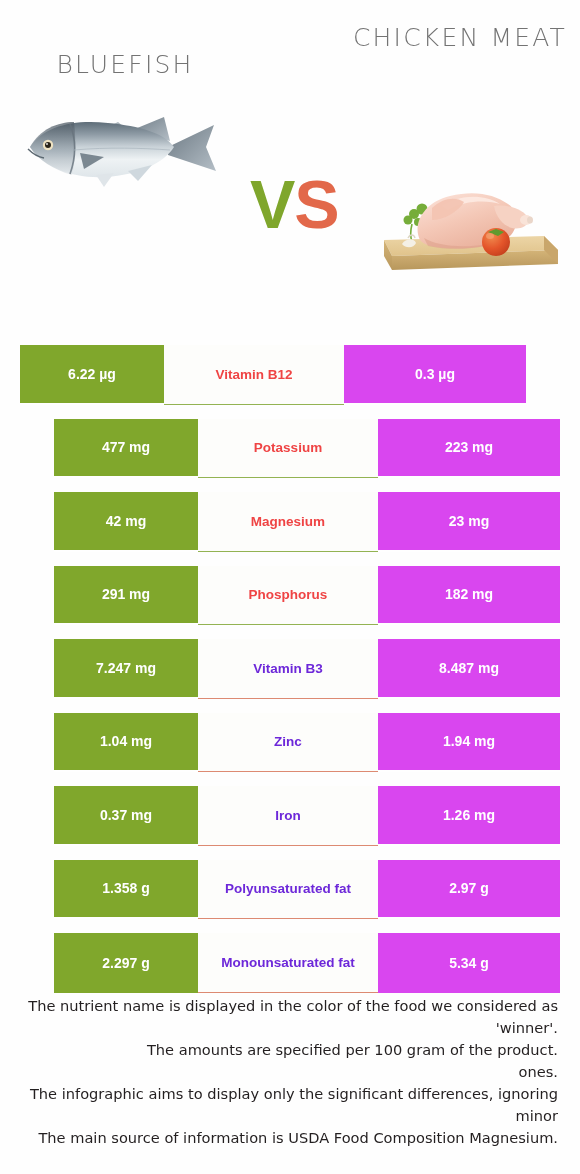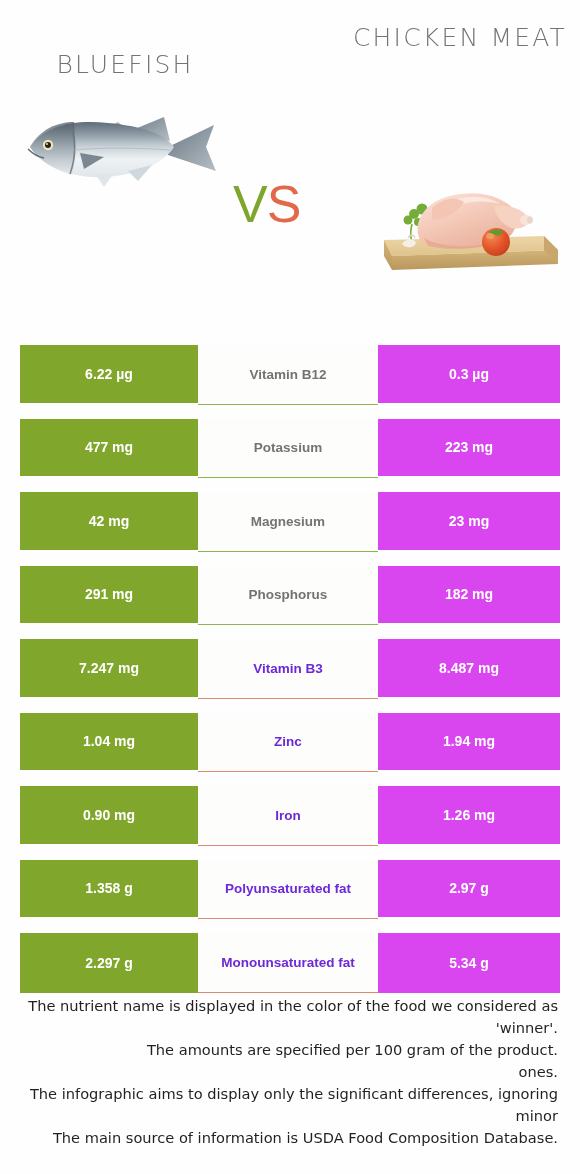--- a/index.html
+++ b/index.html
@@ -41,23 +41,23 @@
   }
   .title-right {
     left: 350px;
     top: 22px;
     width: 220px;
   }
 
   .vs {
     position: absolute;
     top: 168px;
-    left: 233px;
-    font-size: 52px;
-    font-weight: 400;
+    left: 250px;
+    font-size: 68px;
+    font-weight: 700;
     letter-spacing: -1px;
     line-height: 72px;
     font-family: "Liberation Sans", sans-serif;
     z-index: 5;
   }
   .vs .v { color: #7fa62c; }
   .vs .s { color: #e2684a; }
 
   .hero-img {
     position: absolute;
@@ -83,41 +83,41 @@
   .cell {
     display: flex;
     align-items: center;
     justify-content: center;
     box-sizing: border-box;
     font-size: 14px;
     font-weight: 600;
     height: 100%;
   }
   .cell-left {
-    width: 178px;
+    width: 144px;
     background: #80a72c;
     color: #ffffff;
     border-bottom: 2px solid #ffffff;
   }
   .cell-right {
     width: 182px;
     background: #d946ef;
     color: #ffffff;
     border-bottom: 2px solid #ffffff;
   }
   .cell-mid {
     width: 180px;
     background: #fdfdfb;
     font-size: 13.5px;
     font-weight: 700;
     border-left: 0;
     border-right: 0;
   }
   .row.green .cell-mid {
-    color: #737373;
+    color: #ef4444;
     border-bottom: 1px solid #93b352;
     border-top: 0;
   }
   .row.orange .cell-mid {
     color: #6d28d9;
     border-bottom: 1px solid #dd8a72;
     border-top: 0;
   }
   .row:last-child .cell-left,
   .row:last-child .cell-right { border-bottom: 0; }
@@ -280,21 +280,21 @@
       <div class="cell cell-left">7.247 mg</div>
       <div class="cell cell-mid">Vitamin B3</div>
       <div class="cell cell-right">8.487 mg</div>
     </div>
     <div class="row orange">
       <div class="cell cell-left">1.04 mg</div>
       <div class="cell cell-mid">Zinc</div>
       <div class="cell cell-right">1.94 mg</div>
     </div>
     <div class="row orange">
-      <div class="cell cell-left">0.90 mg</div>
+      <div class="cell cell-left">0.37 mg</div>
       <div class="cell cell-mid">Iron</div>
       <div class="cell cell-right">1.26 mg</div>
     </div>
     <div class="row orange">
       <div class="cell cell-left">1.358 g</div>
       <div class="cell cell-mid">Polyunsaturated fat</div>
       <div class="cell cell-right">2.97 g</div>
     </div>
     <div class="row orange">
       <div class="cell cell-left">2.297 g</div>
@@ -302,14 +302,14 @@
       <div class="cell cell-right">5.34 g</div>
     </div>
   </div>
 
 <div class="footer">
   <p>The nutrient name is displayed in the color of the food we considered as</p>
   <p>'winner'.</p>
   <p>The amounts are specified per 100 gram of the product.</p>
   <p>ones.</p>
   <p>The infographic aims to display only the significant differences, ignoring minor</p>
-  <p>The main source of information is USDA Food Composition Database.</p>
+  <p>The main source of information is USDA Food Composition Magnesium.</p>
 </div>
 
 </body></html>

